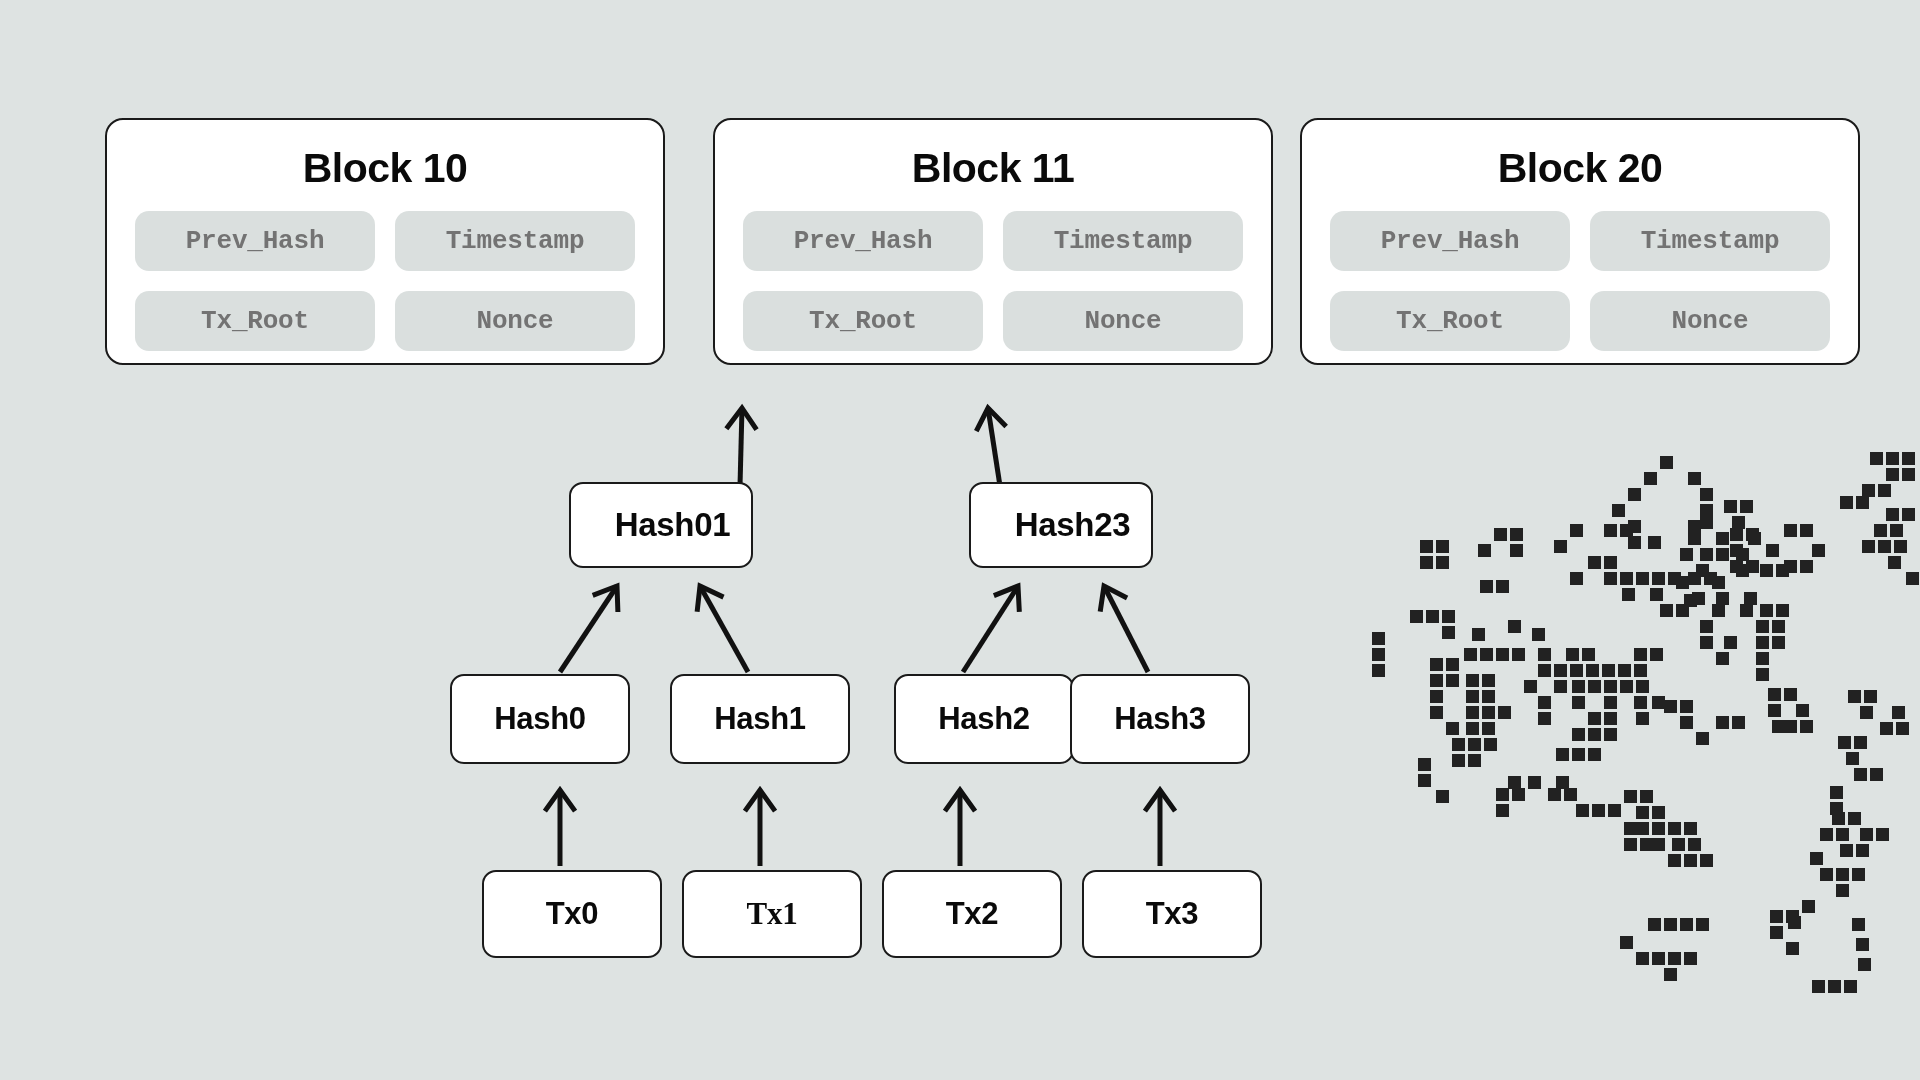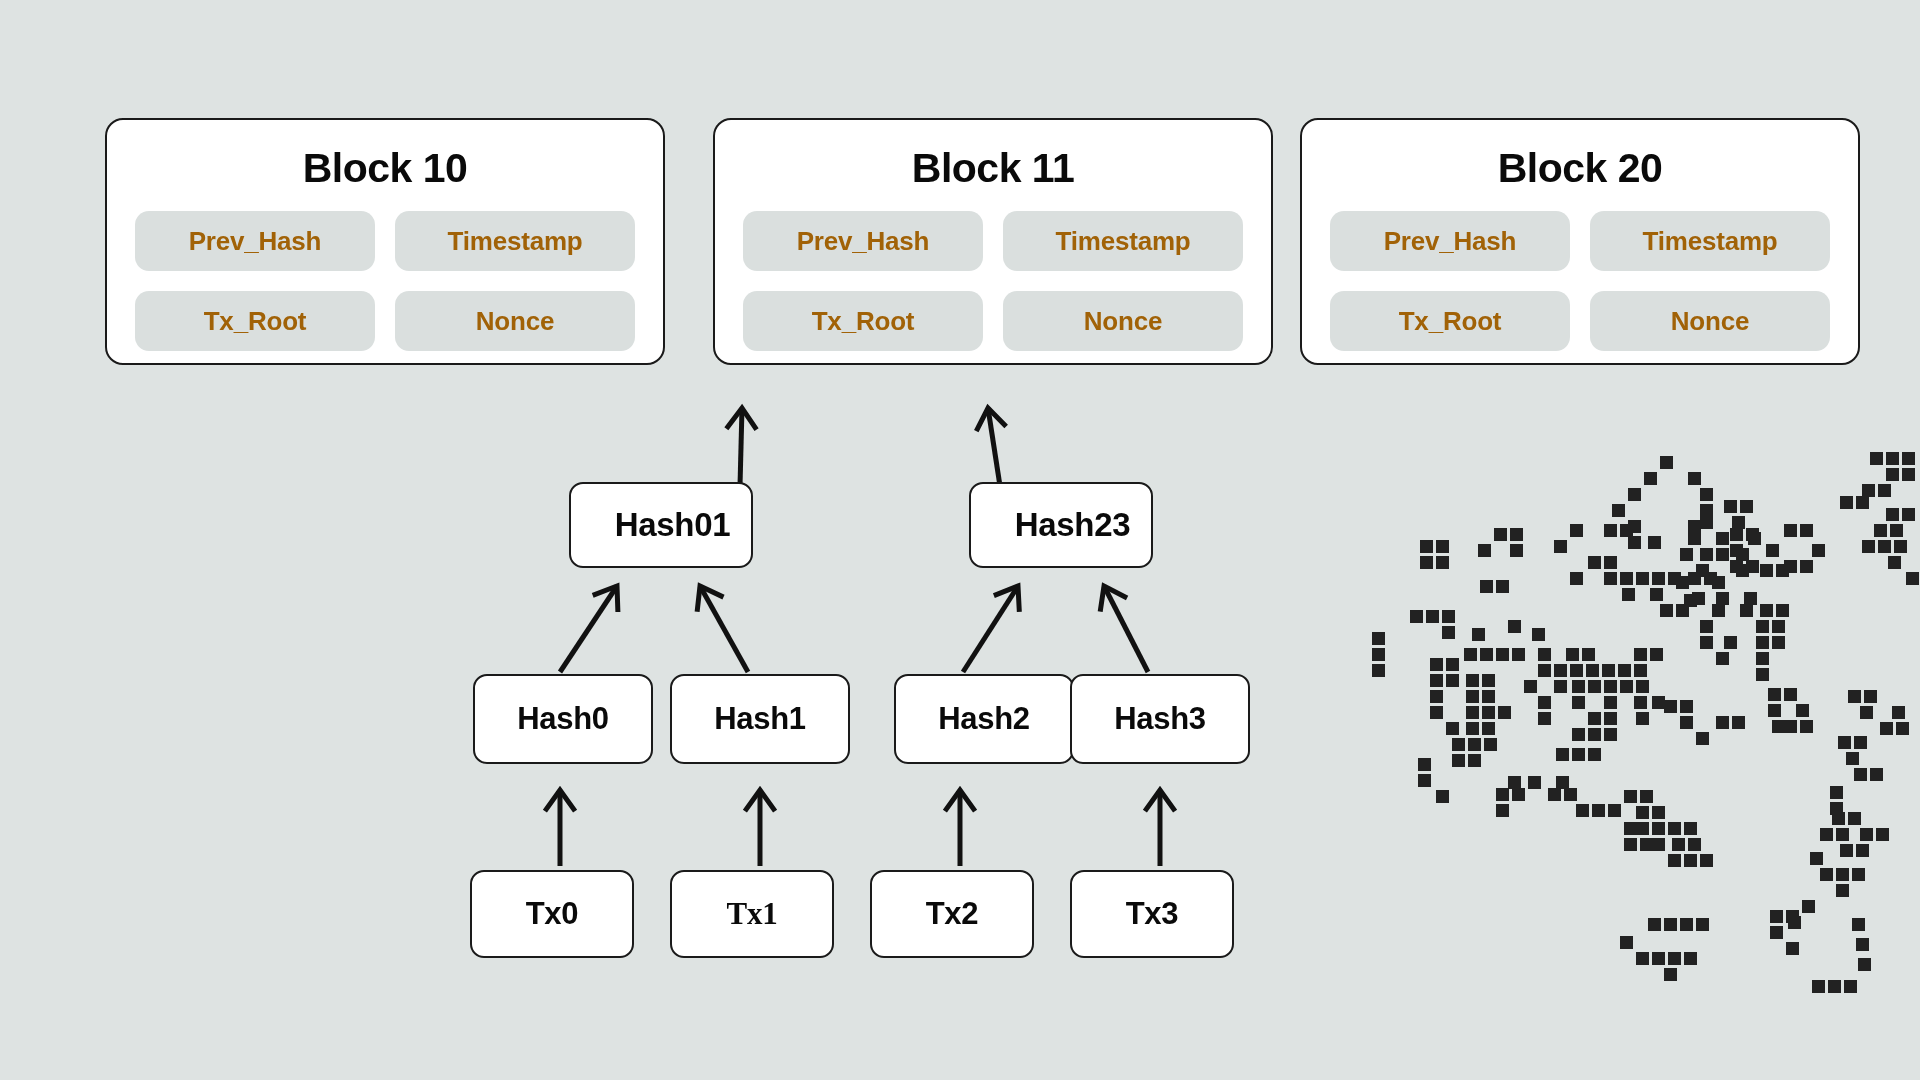--- a/index.html
+++ b/index.html
@@ -55,22 +55,23 @@
   }
   .field-pill {
     background: #dadfde;
     border-radius: 14px;
     height: 60px;
     display: flex;
     align-items: center;
     justify-content: center;
     font-size: 26px;
     font-weight: bold;
-    color: #a16207;
+    color: #737373;
     letter-spacing: -0.2px;
+    font-family: Liberation Mono, monospace;
   }
 
   
   .node {
     position: absolute;
     background: #ffffff;
     border: 2px solid #1a1a1a;
     border-radius: 14px;
     box-sizing: border-box;
     display: flex;
@@ -90,30 +91,31 @@
   }
   .node.hash2.n01 { left: 569px; }
   .node.hash2.n23 { left: 969px; }
 
   .node.hash1 {
     width: 180px;
     height: 90px;
     font-size: 31px;
     top: 674px;
   }
-  .node.hash1.h0 { left: 473px; }
+  .node.hash1.h0 { left: 450px; }
   .node.hash1.h1 { left: 670px; }
   .node.hash1.h2 { left: 894px; }
   .node.hash1.h3 { left: 1070px; border-radius: 13px; }
 
   .node.tx {
-    width: 164px;
+    width: 180px;
     height: 88px;
     font-size: 31px;
     top: 870px;
+    margin-left: 12px;
   }
   .node.tx.t0 { left: 470px; }
   .node.tx.t1 { left: 670px; font-family: Liberation Serif, serif; }
   .node.tx.t2 { left: 870px; }
   .node.tx.t3 { left: 1070px; }
 
   
   #arrows {
     position: absolute;
     left: 0;

